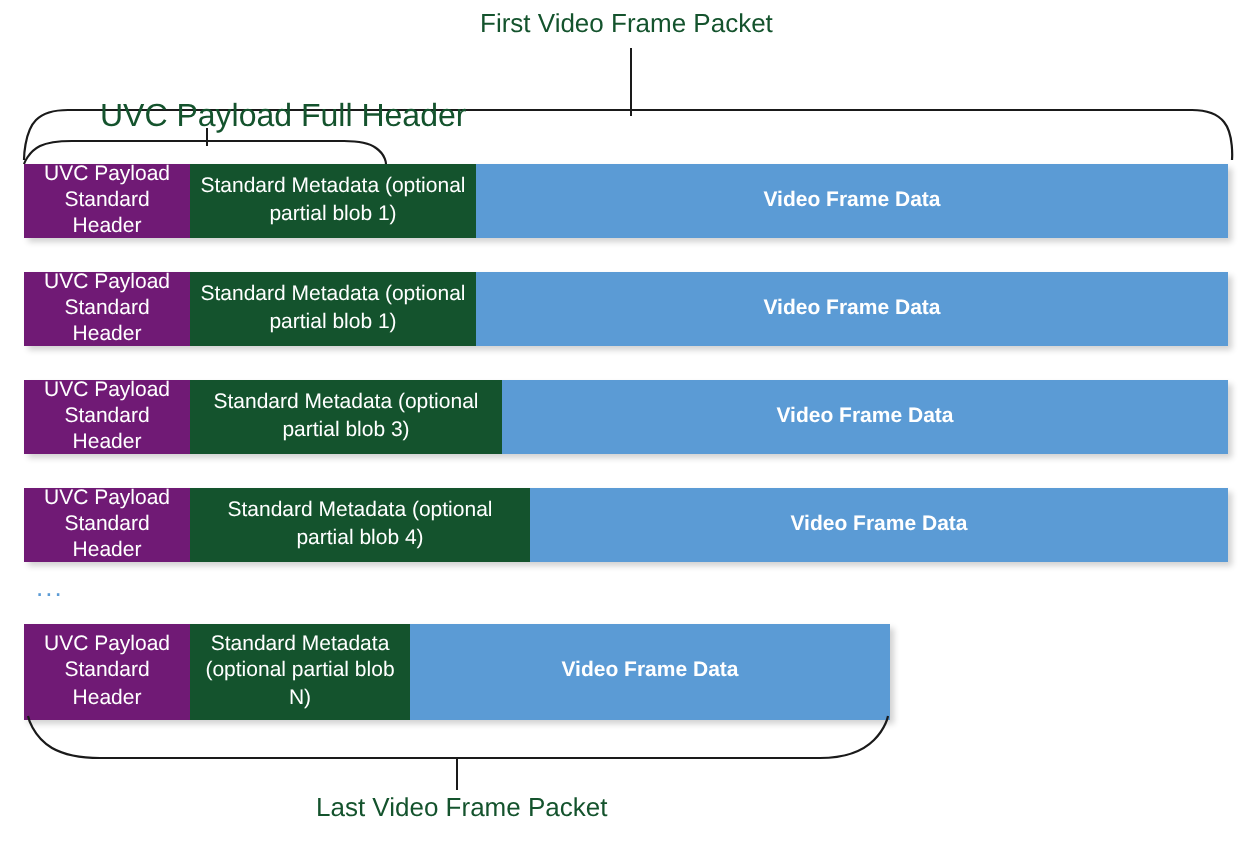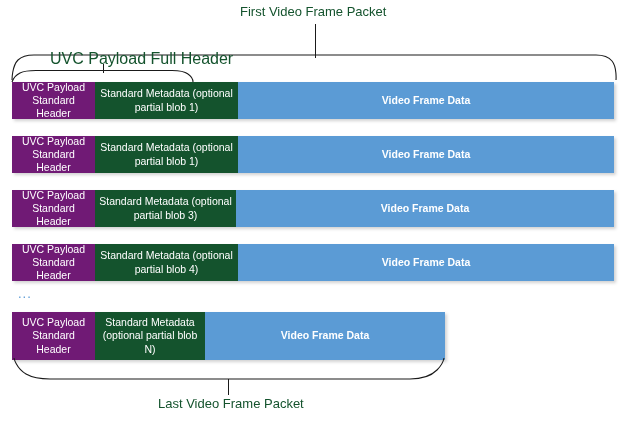--- a/index.html
+++ b/index.html
@@ -115,27 +115,27 @@
   </div>
 
   <div class="packet-row" style="left:12px; top:136px; width:602px; height:37px;">
     <div class="cell cell-blue" style="width:83px;">UVC Payload Standard Header</div>
     <div class="cell cell-green" style="width:143px;">Standard Metadata (optional partial blob 1)</div>
     <div class="cell cell-data">Video Frame Data</div>
   </div>
 
   <div class="packet-row" style="left:12px; top:190px; width:602px; height:37px;">
     <div class="cell cell-blue" style="width:83px;">UVC Payload Standard Header</div>
-    <div class="cell cell-green" style="width:141px;">Standard Metadata (optional partial blob 3)</div>
+    <div class="cell cell-green" style="width:156px;">Standard Metadata (optional partial blob 3)</div>
     <div class="cell cell-data">Video Frame Data</div>
   </div>
 
   <div class="packet-row" style="left:12px; top:244px; width:602px; height:37px;">
     <div class="cell cell-blue" style="width:83px;">UVC Payload Standard Header</div>
-    <div class="cell cell-green" style="width:143px;">Standard Metadata (optional partial blob 4)</div>
+    <div class="cell cell-green" style="width:170px;">Standard Metadata (optional partial blob 4)</div>
     <div class="cell cell-data">Video Frame Data</div>
   </div>
 
   <div id="ellipsis">...</div>
 
   <div class="packet-row" style="left:12px; top:312px; width:433px; height:48px;">
     <div class="cell cell-blue" style="width:83px;">UVC Payload Standard Header</div>
     <div class="cell cell-green" style="width:110px;">Standard Metadata (optional partial blob N)</div>
     <div class="cell cell-data">Video Frame Data</div>
   </div>

